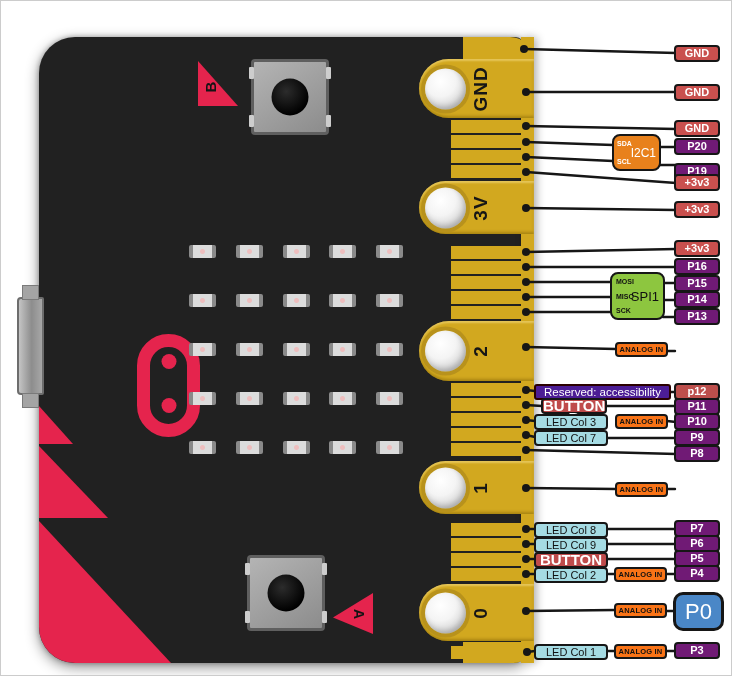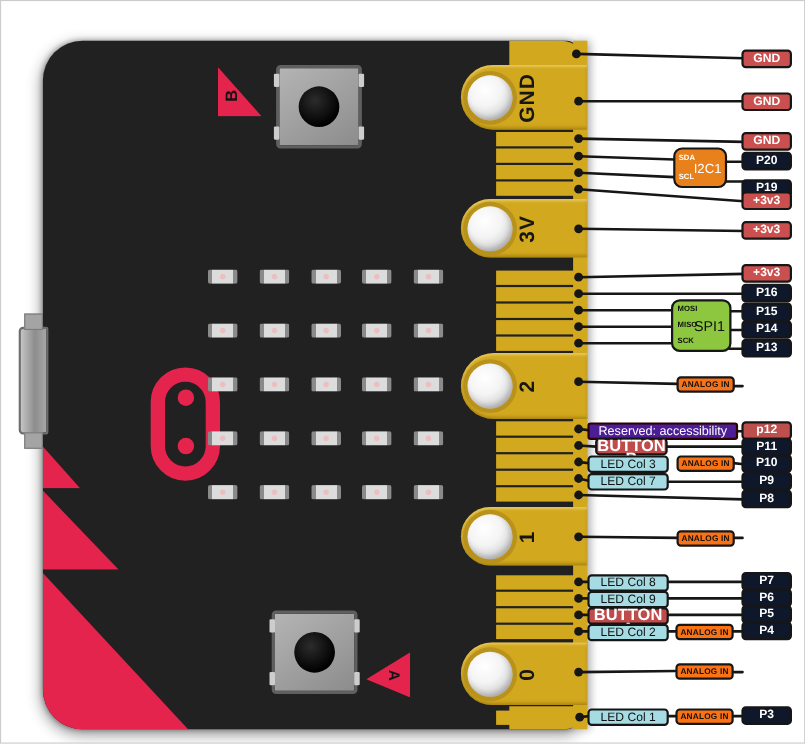--- a/index.html
+++ b/index.html
@@ -57,21 +57,21 @@
   .hole{position:absolute;left:6px;top:50%;transform:translateY(-50%);width:41px;height:41px;border-radius:50%;
         background:radial-gradient(circle at 38% 32%,#ffffff 0%,#f4f4f4 40%,#d2d2d2 75%,#b5b5b5 100%);
         box-shadow:0 0 0 4px #b8921c, inset -2px -3px 5px rgba(0,0,0,.18);}
   .pad-label{position:absolute;left:48px;top:0;bottom:0;width:28px;display:flex;align-items:center;justify-content:center;}
   .pad-label span{transform:rotate(-90deg);font-size:19px;font-weight:700;color:#161616;letter-spacing:1px;}
 
   
   svg.wires{position:absolute;left:0;top:0;pointer-events:none;}
 
   
-  .plabel{position:absolute;left:673px;width:42px;height:13px;background:#0f172a;border:2px solid #161616;
+  .plabel{position:absolute;left:673px;width:42px;height:13px;background:#701a75;border:2px solid #161616;
           border-radius:4px;color:#fff;font-size:11px;line-height:13px;font-weight:700;text-align:center;}
   .plabel.pwr{background:#c9504e;}
   .plabel.res{background:#bd4f4c;}
   .pbig{position:absolute;left:672px;width:45px;height:33px;background:#4a87c7;border:3px solid #161616;
         border-radius:10px;color:#fff;font-size:22px;line-height:33px;text-align:center;}
   .fnbox{position:absolute;border:2px solid #161616;border-radius:4px;text-align:center;color:#111;}
   .ledcol{left:533px;width:70px;height:12px;background:#a5dbe3;font-size:11px;line-height:12px;}
   .btnlbl{background:#bf4b4b;color:#fff;font-size:15px;line-height:12px;font-weight:700;height:12px;}
   .reserved{left:533px;width:133px;height:12px;background:#4c1d95;color:#fff;font-size:11.5px;line-height:12px;
             border:2px solid #2a0000;border-radius:3px;}
@@ -326,15 +326,16 @@
   <div class="plabel" style="top:307px;">P13</div>
   <div class="plabel res" style="top:382px;">p12</div>
   <div class="plabel" style="top:397px;">P11</div>
   <div class="plabel" style="top:412px;">P10</div>
   <div class="plabel" style="top:428px;">P9</div>
   <div class="plabel" style="top:444px;">P8</div>
   <div class="plabel" style="top:519px;">P7</div>
   <div class="plabel" style="top:534px;">P6</div>
   <div class="plabel" style="top:549px;">P5</div>
   <div class="plabel" style="top:564px;">P4</div>
+  <div class="pbig" style="top:591px;">P0</div>
   <div class="plabel" style="top:641px;">P3</div>
 
 </div>
 
 </body></html>

